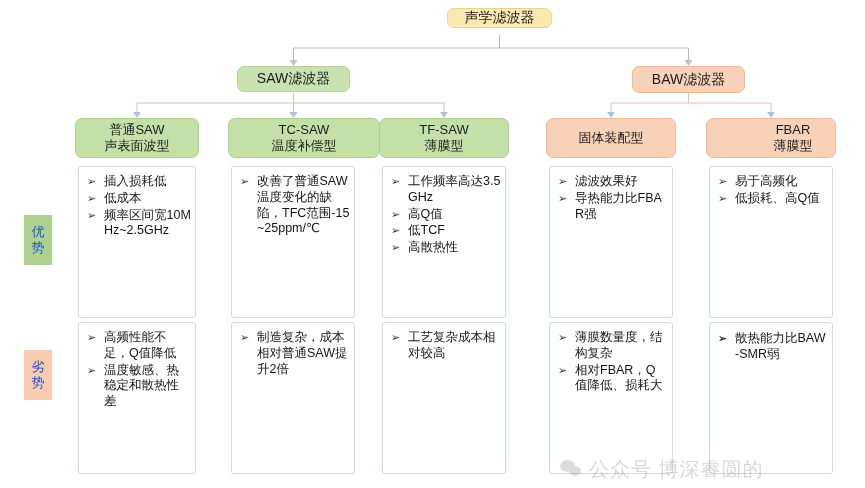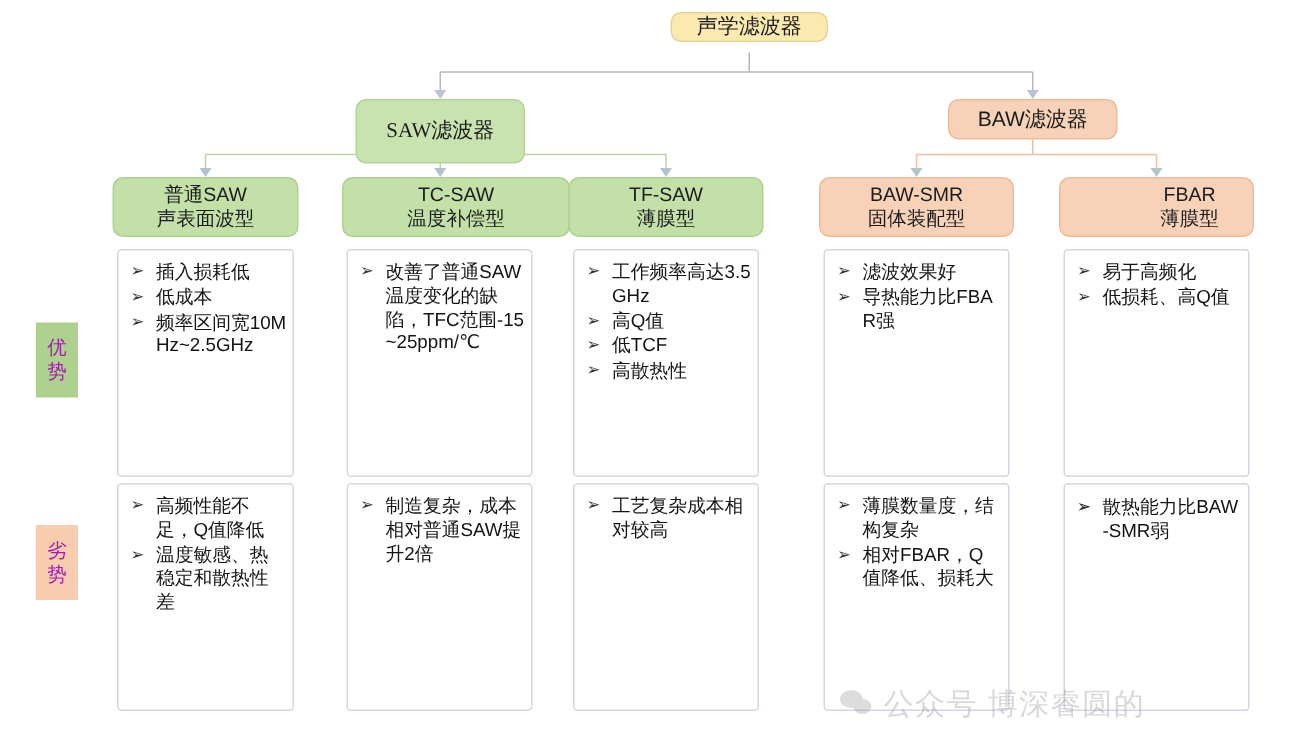--- a/index.html
+++ b/index.html
@@ -48,25 +48,24 @@
   }
   #root-node {
     left: 447px; top: 8px;
     width: 105px; height: 20px;
     background: #fce9b0;
     border: 1px solid #e8d394;
     font-size: 14px;
   }
   #saw-node {
     left: 237px; top: 66px;
-    width: 113px; height: 43px;
+    width: 113px; height: 26px;
     background: #c9e3b0;
     border: 1px solid #b2d494;
     font-size: 14px;
-    font-family: Liberation Serif, serif;
   }
   #baw-node {
     left: 632px; top: 66px;
     width: 113px; height: 27px;
     background: #f8d2b8;
     border: 1px solid #eebb9a;
     font-size: 14px;
   }
   .leaf-head {
     top: 118px;
@@ -85,21 +84,21 @@
   
   .row-label {
     position: absolute;
     box-sizing: border-box;
     width: 28px;
     left: 24px;
     display: flex;
     align-items: center;
     justify-content: center;
     font-size: 13px;
-    color: #a21caf;
+    color: #1d4ed8;
   }
   .row-label span.rl-inner {
     display: block;
     width: 14px;
     text-align: center;
     line-height: 1.25;
   }
   #row-label-advantage {
     top: 215px; height: 50px;
     background: #aed190;
@@ -241,21 +240,20 @@
     </span>
   </div>
   <div class="node leaf-head green head3">
     <span class="lines">
       <span class="l1">TF-SAW</span>
       <span class="l2">薄膜型</span>
     </span>
   </div>
   <div class="node leaf-head peach head4">
     <span class="lines">
-      <span class="l1">BAW-SMR</span>
       <span class="l2">固体装配型</span>
     </span>
   </div>
   <div class="node leaf-head peach head5">
     <span class="lines">
       <span class="l1">FBAR</span>
       <span class="l2">薄膜型</span>
     </span>
   </div>
 

